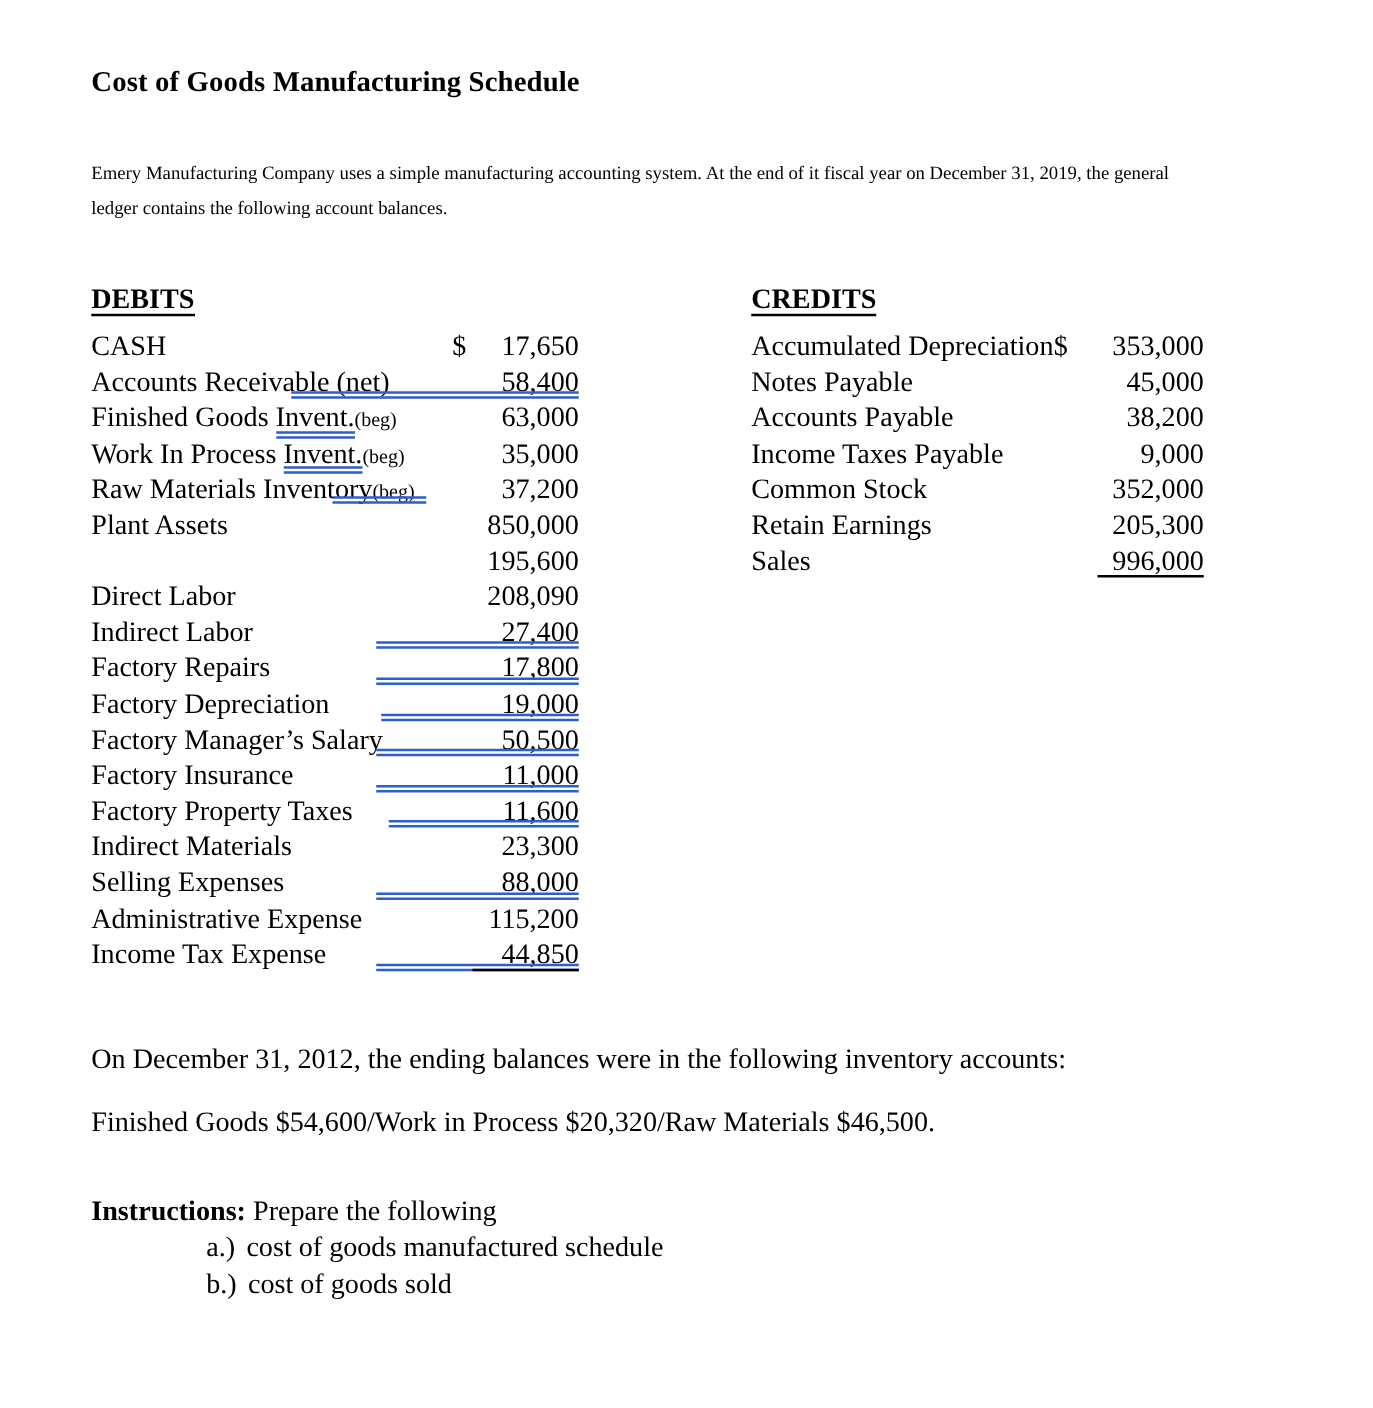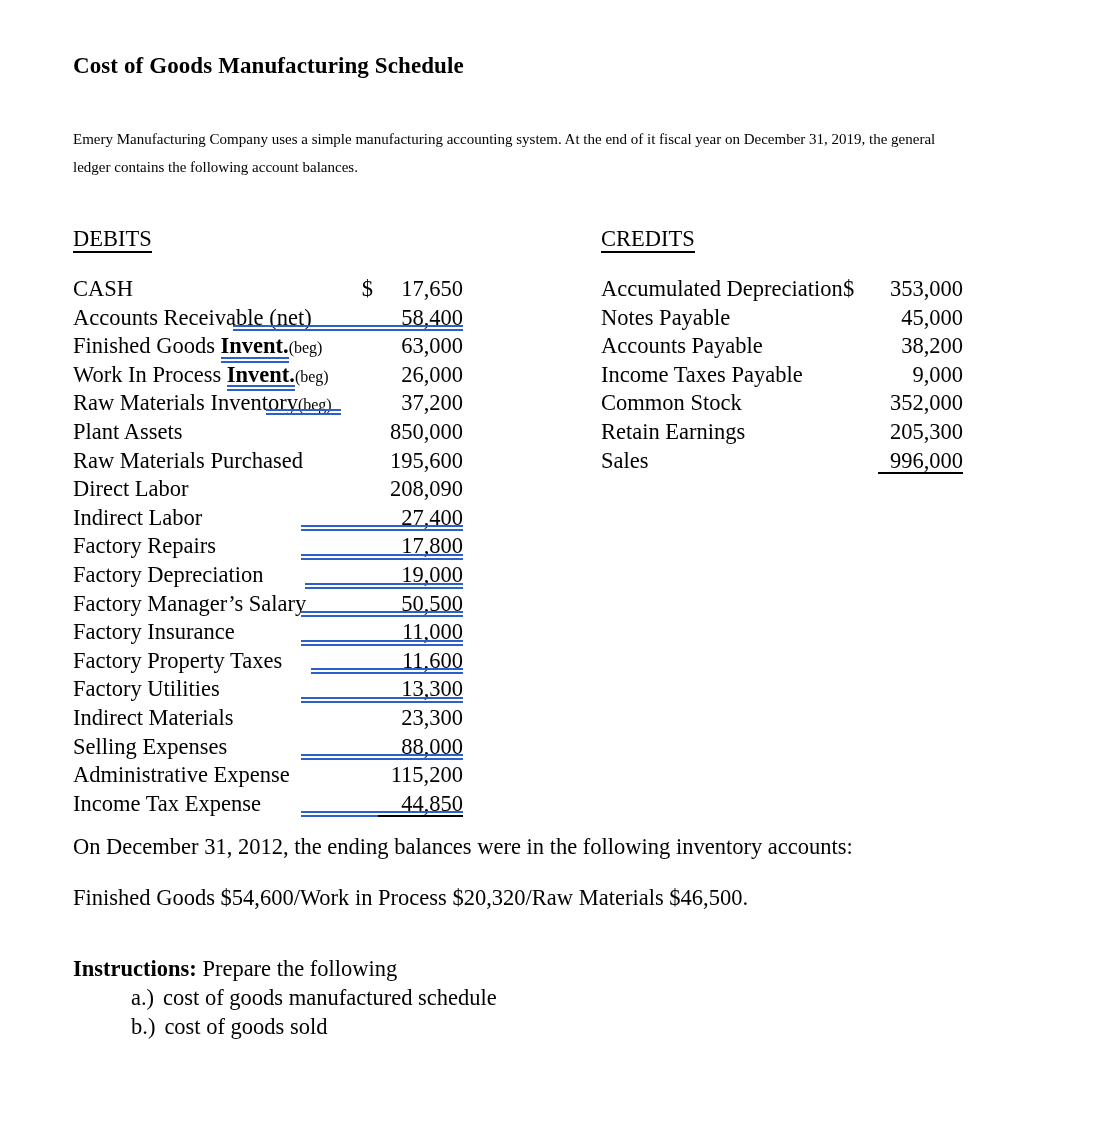--- a/index.html
+++ b/index.html
@@ -55,26 +55,26 @@
   }
   .col {
     position: absolute;
     top: 0;
   }
   .col-debits { left: 73px; width: 390px; }
   .col-credits { left: 601px; width: 362px; }
 
   .col-head {
     font-size: 22.5px;
-    font-weight: normal;
+    font-weight: bold;
     display: inline-block;
     border-bottom: 2px solid #000;
     line-height: 25px;
     padding-bottom: 0px;
-    margin-bottom: 20px;
+    margin-bottom: 8px;
   }
 
   .rows {
     position: relative;
     margin-top: 2px;
   }
 
   .row {
     position: relative;
     height: 28.6px;
@@ -127,21 +127,20 @@
     height: 2px;
     background: #2b5fd0;
   }
   .rule-blue::before { top: 0; }
   .rule-blue::after  { top: 4px; }
 
   
   .sq {
     position: relative;
     display: inline-block;
-    font-weight: bold;
   }
   .sq::before,
   .sq::after {
     content: "";
     position: absolute;
     left: 0;
     right: 0;
     height: 2px;
     background: #2b5fd0;
   }
@@ -161,21 +160,21 @@
 
   .instructions {
     position: absolute;
     left: 73px;
     top: 954px;
     font-size: 22.5px;
     line-height: 29px;
   }
   .instructions .lead { font-weight: bold; }
   .instructions .sub {
-    margin-left: 58px;
+    margin-left: 92px;
     white-space: nowrap;
   }
   .instructions .subgap { display: inline-block; width: 9px; }
 </style>
 </head>
 <body>
 
 <div class="page">
 
   <div class="doc-title">Cost of Goods Manufacturing Schedule</div>
@@ -196,33 +195,32 @@
             <span class="label"><span>Accounts Receivable (net)</span></span>
             <span class="amount">58,400</span>
             <div class="rule-blue" style="left: 160px; right: 0px; bottom: 1px;"></div>
           </div>
           <div class="row">
             <span class="label"><span>Finished Goods </span><span class="sq">Invent.</span><span class="beg">(beg)</span></span>
             <span class="amount">63,000</span>
           </div>
           <div class="row">
             <span class="label"><span>Work In Process </span><span class="sq">Invent.</span><span class="beg">(beg)</span></span>
-            <span class="amount">26,000</span>
+            <span class="amount">35,000</span>
           </div>
           <div class="row">
             <span class="label"><span>Raw Materials Inventory</span><span class="beg">(beg)</span></span>
             <span class="amount">37,200</span>
             <div class="rule-blue" style="left: 193px; width: 75px; bottom: 3px;"></div>
           </div>
           <div class="row">
             <span class="label"><span>Plant Assets</span></span>
             <span class="amount">850,000</span>
           </div>
           <div class="row">
-            <span class="label"><span>Raw Materials Purchased</span></span>
             <span class="amount">195,600</span>
           </div>
           <div class="row">
             <span class="label"><span>Direct Labor</span></span>
             <span class="amount">208,090</span>
           </div>
           <div class="row">
             <span class="label"><span>Indirect Labor</span></span>
             <span class="amount">27,400</span>
             <div class="rule-blue" style="left: 228px; right: 0px; bottom: 1px;"></div>
@@ -244,25 +242,20 @@
           </div>
           <div class="row">
             <span class="label"><span>Factory Insurance</span></span>
             <span class="amount">11,000</span>
             <div class="rule-blue" style="left: 228px; right: 0px; bottom: 1px;"></div>
           </div>
           <div class="row">
             <span class="label"><span>Factory Property Taxes</span></span>
             <span class="amount">11,600</span>
             <div class="rule-blue" style="left: 238px; right: 0px; bottom: 1px;"></div>
-          </div>
-          <div class="row">
-            <span class="label"><span>Factory Utilities</span></span>
-            <span class="amount">13,300</span>
-            <div class="rule-blue" style="left: 228px; right: 0px; bottom: 1px;"></div>
           </div>
           <div class="row">
             <span class="label"><span>Indirect Materials</span></span>
             <span class="amount">23,300</span>
           </div>
           <div class="row">
             <span class="label"><span>Selling Expenses</span></span>
             <span class="amount">88,000</span>
             <div class="rule-blue" style="left: 228px; right: 0px; bottom: 1px;"></div>
           </div>

